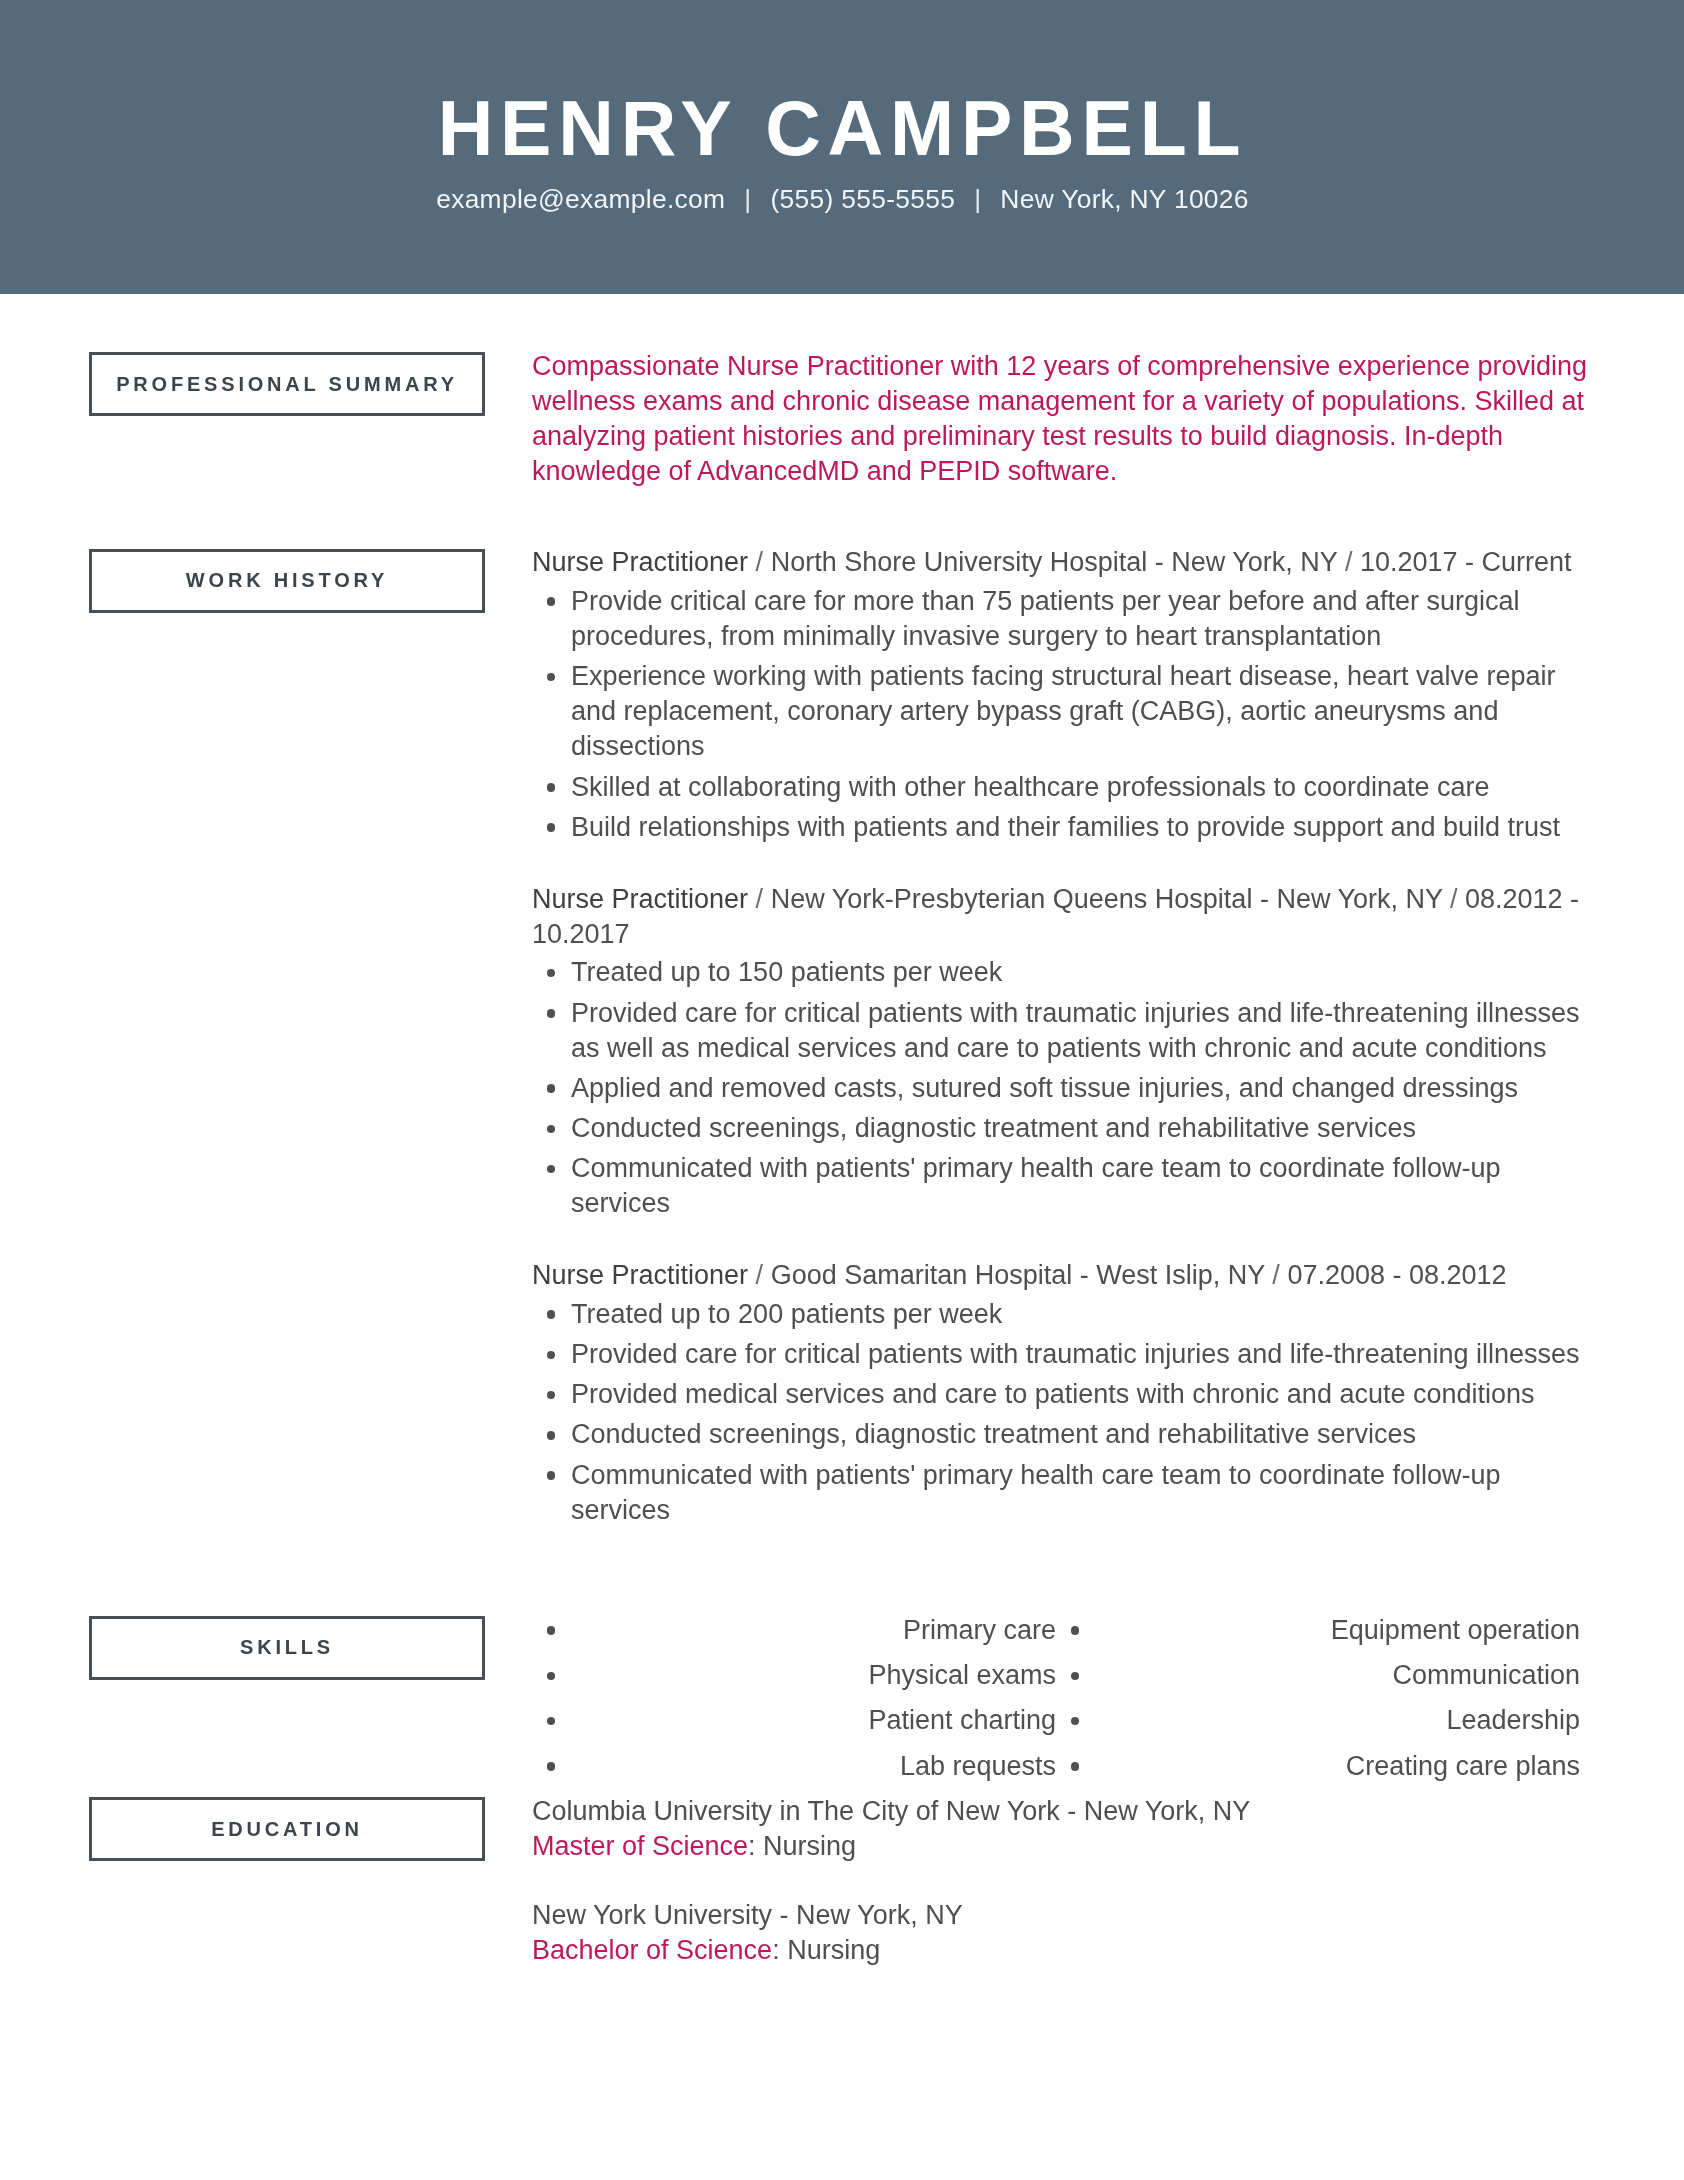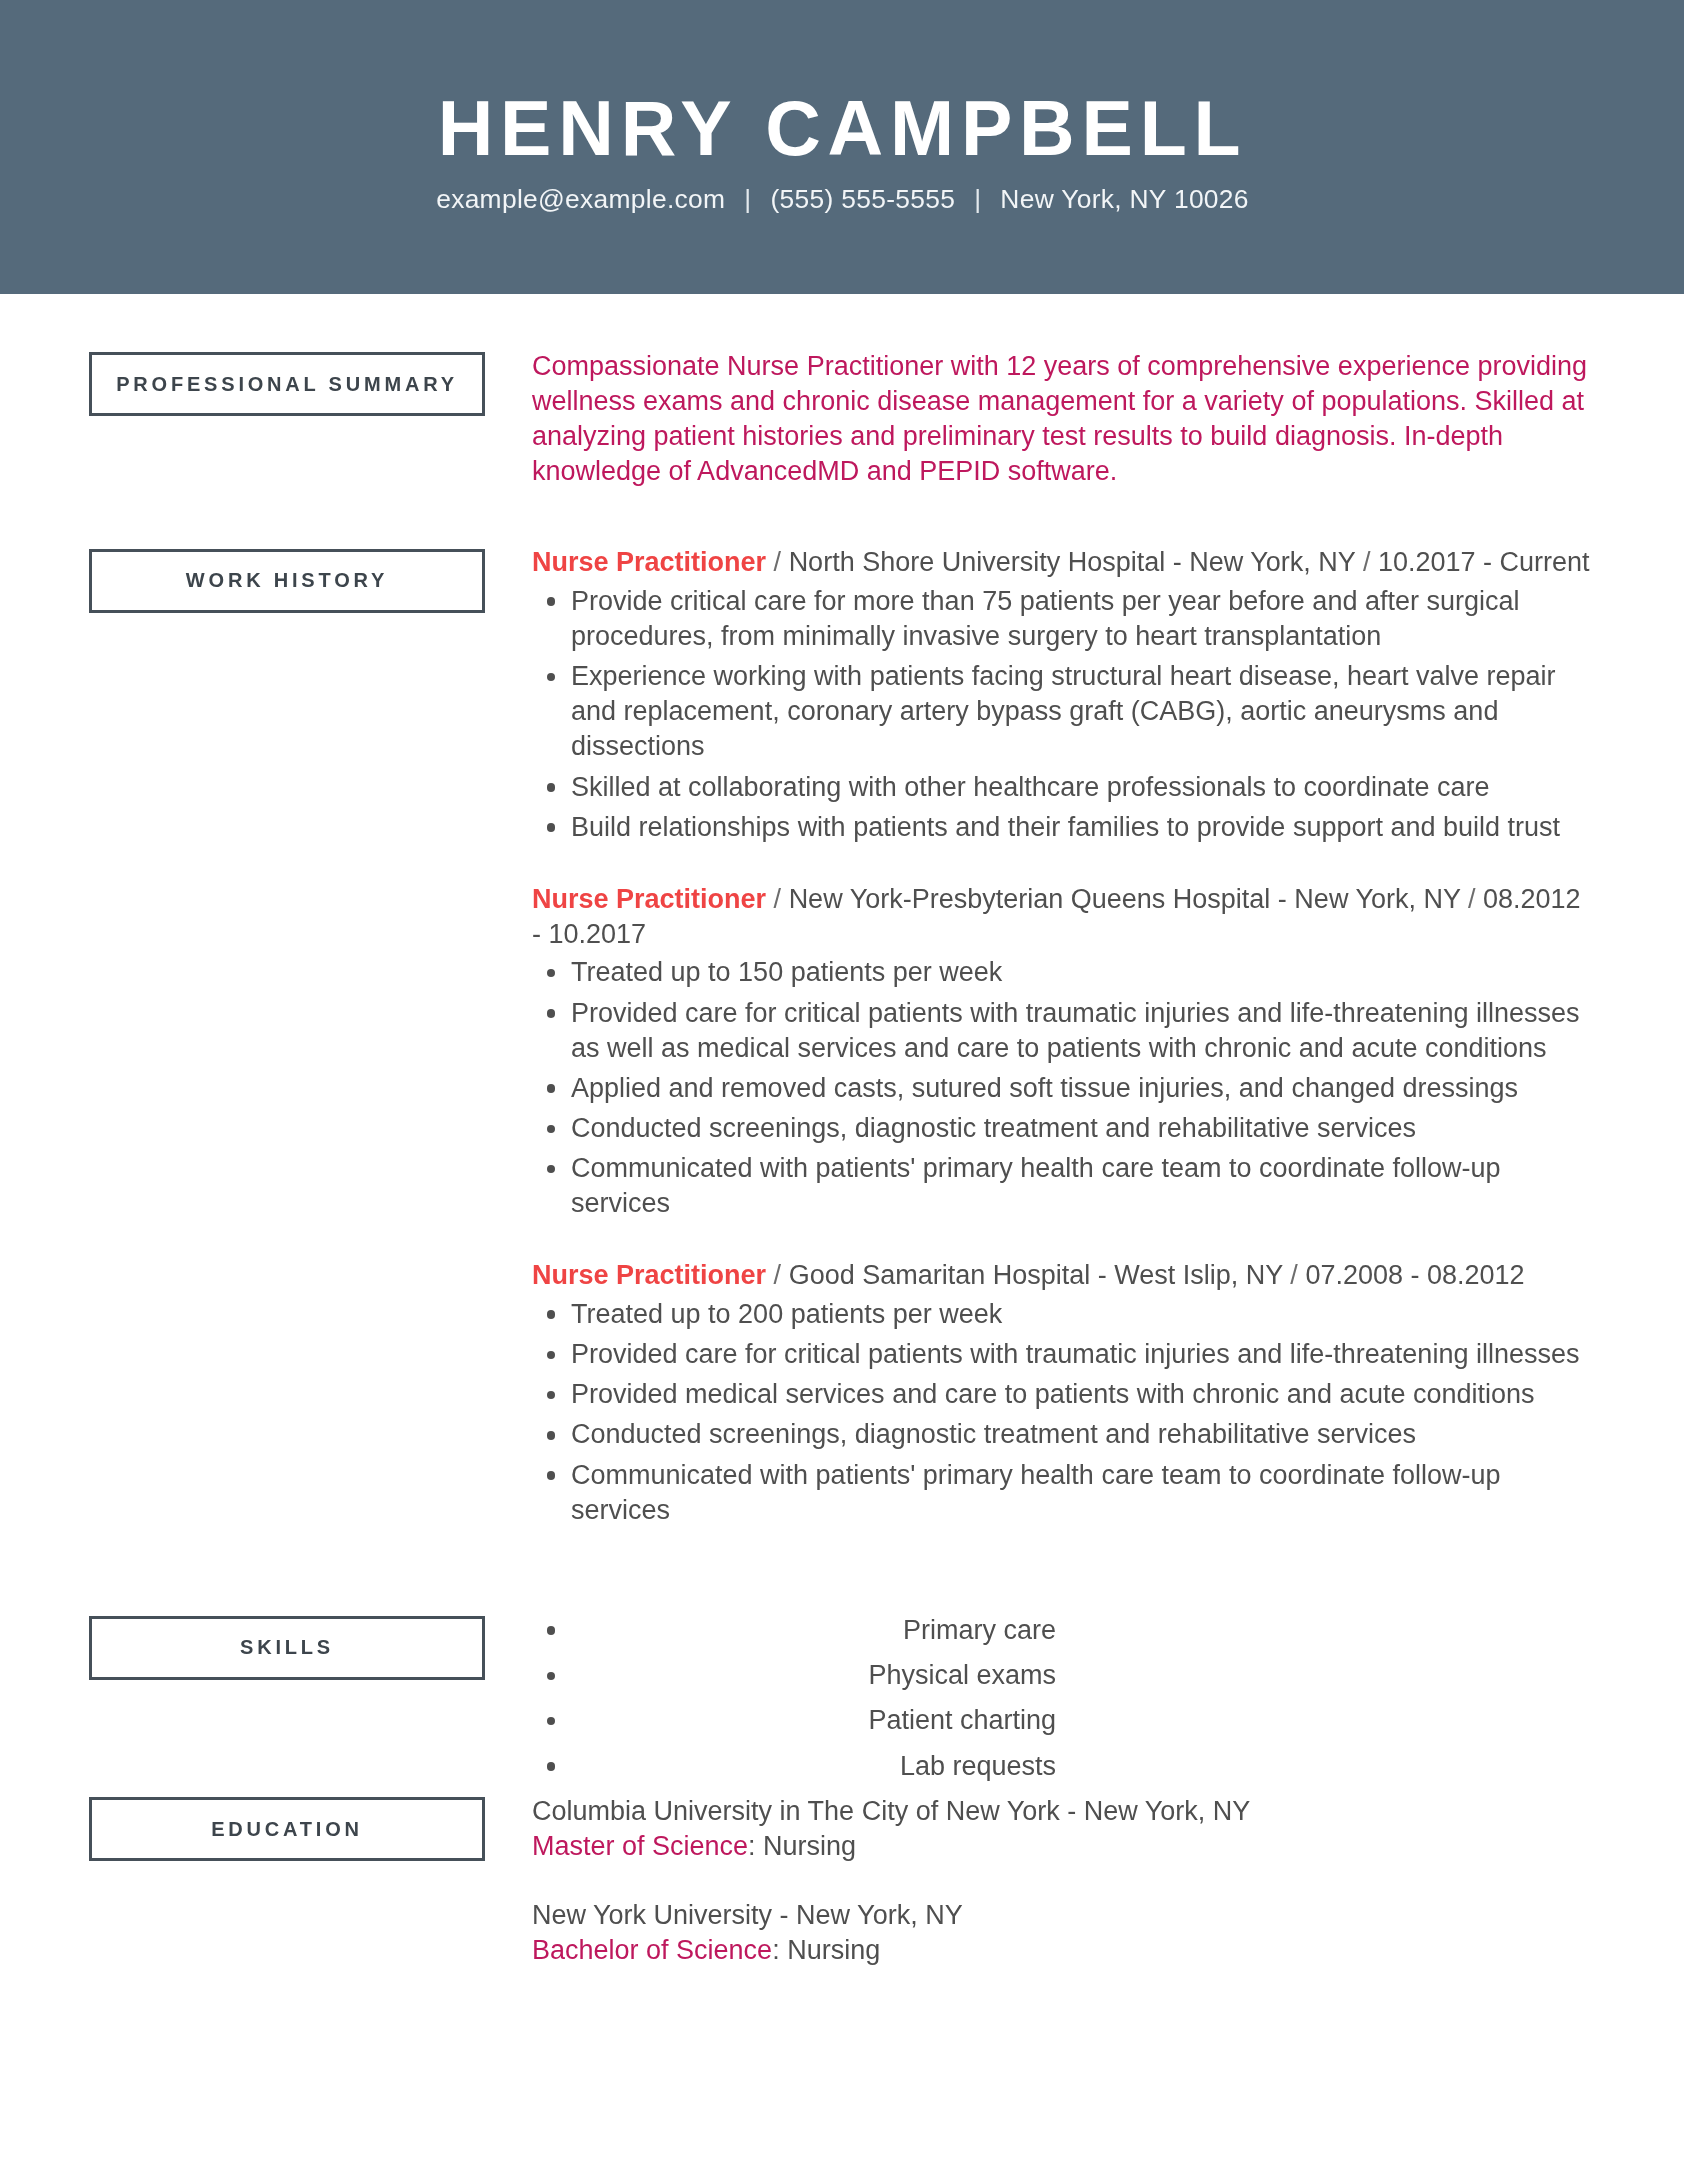--- a/index.html
+++ b/index.html
@@ -104,22 +104,22 @@
   .work-section { margin-top: 56px; }
   .job { margin-bottom: 37px; }
   .job:last-child { margin-bottom: 0; }
   .job-heading {
     font-size: 27px;
     line-height: 1.30;
     color: #4f4f4f;
     margin: 0 0 3.4px 0;
   }
   .job-title {
-    font-weight: 700;
-    color: #ef4444;
+    font-weight: 400;
+    color: #404040;
   }
   .job-slash { color: #6d6d6d; }
   .bullets {
     list-style: none;
     margin: 0;
     padding: 0;
   }
   .bullets li {
     position: relative;
     padding-left: 39px;
@@ -292,20 +292,28 @@
     <div class="section-content-col">
       <div class="skills-cols">
         <div class="skills-col">
           <ul>
             <li>Primary care</li>
             <li>Physical exams</li>
             <li>Patient charting</li>
             <li>Lab requests</li>
           </ul>
         </div>
+        <div class="skills-col">
+          <ul>
+            <li>Equipment operation</li>
+            <li>Communication</li>
+            <li>Leadership</li>
+            <li>Creating care plans</li>
+          </ul>
+        </div>
       </div>
     </div>
   </div>
 
   <div class="section education-section">
     <div class="section-label-col">
       <div class="section-box">
         <span class="section-box-text">EDUCATION</span>
       </div>
     </div>

